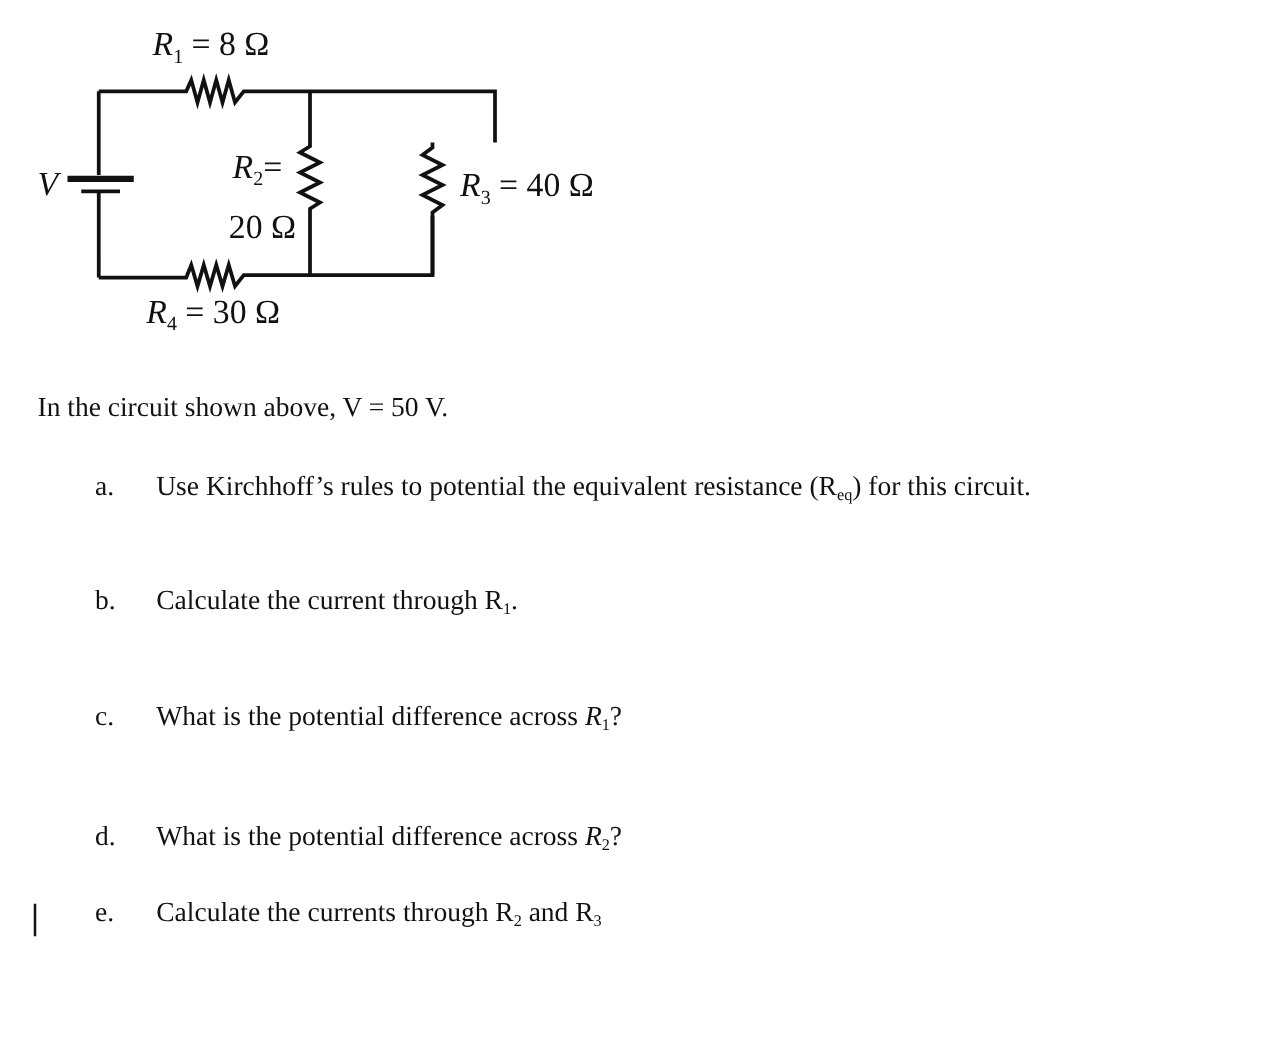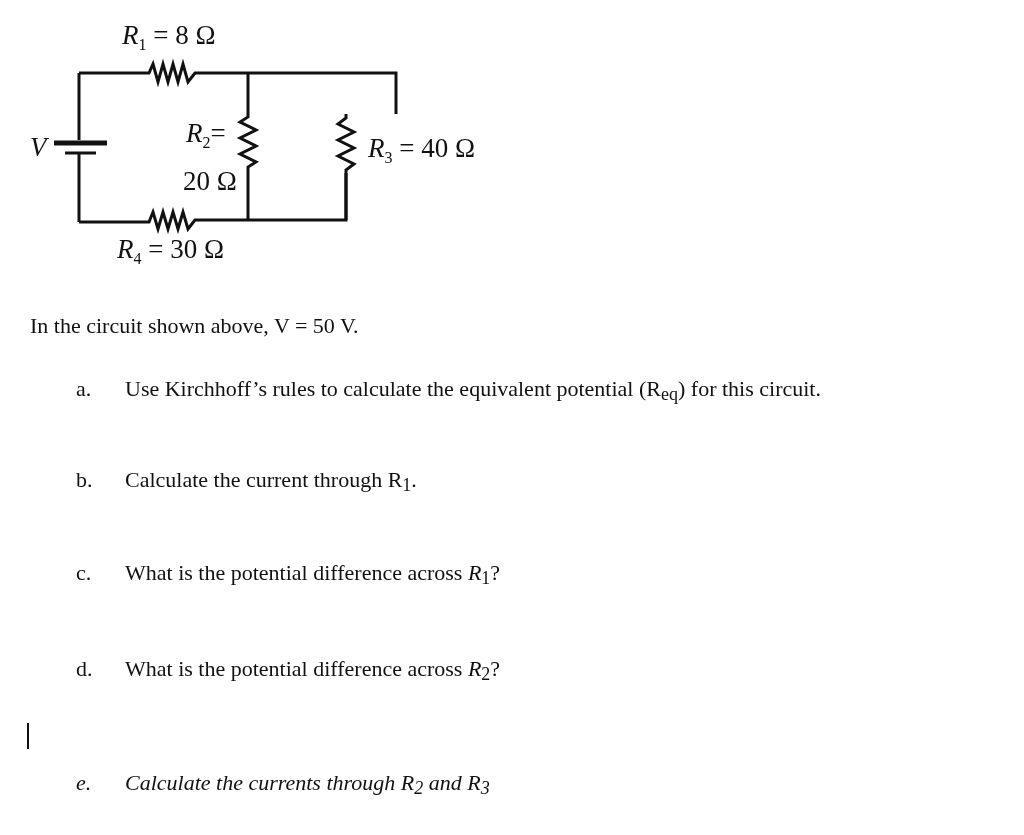--- a/index.html
+++ b/index.html
@@ -5,21 +5,21 @@
   html, body { margin:0; padding:0; background:#ffffff; }
   body { width:1024px; height:835px; position:relative; overflow:hidden;
          font-family:"Liberation Serif", "DejaVu Serif", serif; color:#111; }
   .circuit { position:absolute; left:0; top:0; width:600px; height:290px; }
   .lbl { position:absolute; font-size:27px; white-space:nowrap; line-height:1; }
   .lbl i { font-style:italic; }
   .lbl sub { font-size:16px; vertical-align:-6px; }
   .intro { position:absolute; left:30px; top:313px; font-size:22px; white-space:nowrap; }
   .q { position:absolute; left:76px; font-size:22px; white-space:nowrap; }
   .q .letter { display:inline-block; width:49px; }
-  .q sub { font-size:18px; vertical-align:-4px; }
+  .q sub { font-size:13px; vertical-align:-4px; }
   .q i { font-style:italic; }
   .cursor { position:absolute; left:27px; top:723px; width:2px; height:26px; background:#111; }
 </style>
 </head>
 <body>
 
 <div class="circuit">
   <svg width="600" height="290" viewBox="0 0 600 290">
     <g stroke="#111" stroke-width="3" fill="none" stroke-linejoin="miter">
 
@@ -58,32 +58,32 @@
 
   <div class="lbl" style="left:117px;top:236px;">
     <i>R</i><sub>4</sub>
     <span>= 30 Ω</span>
   </div>
 </div>
 
 <div class="intro">In the circuit shown above,  V = 50 V.</div>
 
 <div class="q" style="top:376px;">
-  <span class="letter">a.</span><span>Use Kirchhoff’s rules to calculate the equivalent potential (R</span><sub>eq</sub><span>) for this circuit.</span>
+  <span class="letter">a.</span><span>Use Kirchhoff’s rules to potential the equivalent resistance (R</span><sub>eq</sub><span>) for this circuit.</span>
 </div>
 
 <div class="q" style="top:467px;">
   <span class="letter">b.</span><span>Calculate the current through R</span><sub>1</sub><span>.</span>
 </div>
 
 <div class="q" style="top:560px;">
   <span class="letter">c.</span><span>What is the potential difference across </span><i>R</i><sub>1</sub><span>?</span>
 </div>
 
 <div class="q" style="top:656px;font-family:Liberation Serif, serif;">
   <span class="letter">d.</span><span>What is the potential difference across </span><i>R</i><sub>2</sub><span>?</span>
 </div>
 
 <div class="cursor"></div>
 
-<div class="q" style="top:770px;font-style:italic;">
+<div class="q" style="top:717px;">
   <span class="letter">e.</span><span>Calculate the currents through R</span><sub>2</sub><span> and R</span><sub>3</sub><span></span>
 </div>
 
 </body></html>

